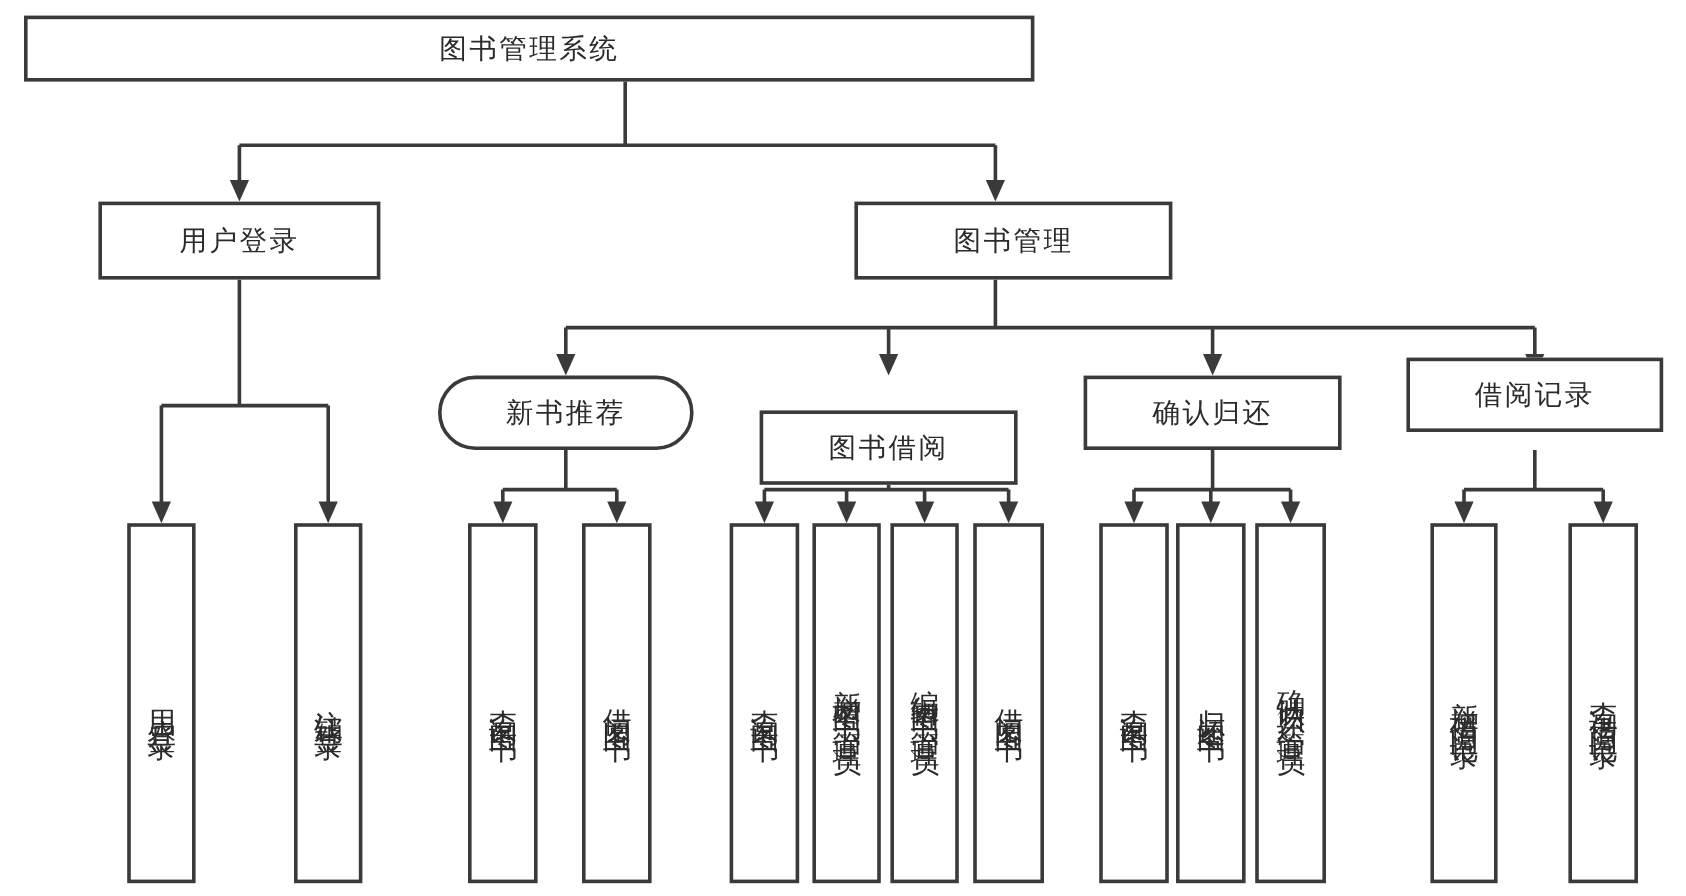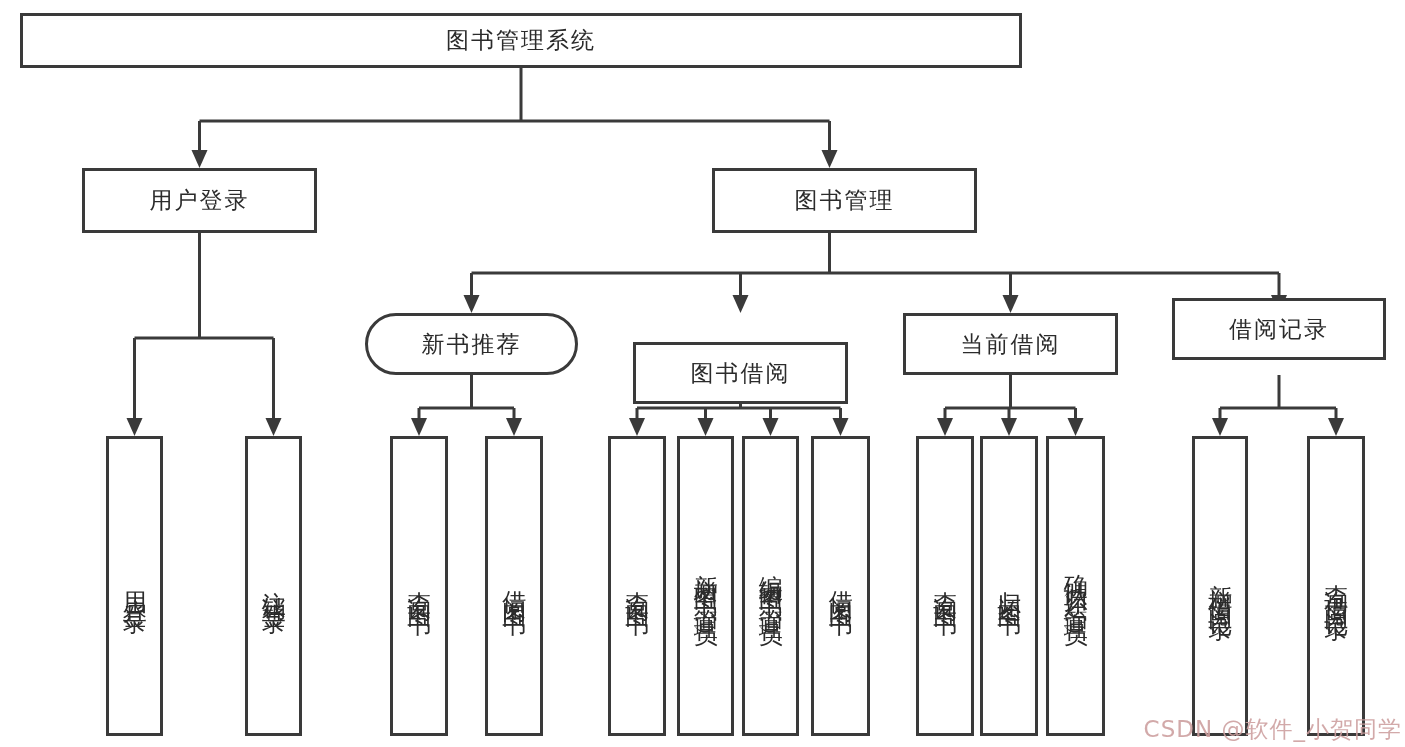--- a/index.html
+++ b/index.html
@@ -16,21 +16,21 @@
     border:3px solid #3a3a3a; background:#ffffff;
     display:flex; align-items:center; justify-content:center;
     color:#2b2b2b;
   }
   .h-label { font-size:23px; letter-spacing:2px; white-space:nowrap; }
   .v-box .v-label {
     writing-mode:vertical-rl; text-orientation:mixed;
     font-size:24px; letter-spacing:7px; line-height:1.1; white-space:nowrap;
   }
   
-  #n-root            { left:20px;  top:13px;  width:1002px; height:55px; }
+  #n-root            { left:20px;  top:13px;  width:842px; height:55px; }
   #n-user-login      { left:82px;  top:168px; width:235px;  height:65px; }
   #n-book-mgmt       { left:712px; top:168px; width:265px;  height:65px; }
   #n-new-book-rec    { left:365px; top:313px; width:213px;  height:62px;border-radius:31px; }
   #n-book-borrow     { left:633px; top:313px; width:215px;  height:62px;margin-top:29px; }
   #n-current-borrow  { left:903px; top:313px; width:215px;  height:62px; }
   #n-borrow-records  { left:1172px;top:298px; width:214px;  height:62px; }
   .leaf { top:436px; height:300px; }
   #n-leaf-user-login { left:106px;  width:57px; }
   #n-leaf-logout     { left:245px;  width:57px; }
   #n-leaf-rec-query  { left:390px;  width:58px; }
@@ -102,21 +102,21 @@
     <span class="h-label">图书管理</span>
   </div>
 
   <div class="box" id="n-new-book-rec">
     <span class="h-label">新书推荐</span>
   </div>
   <div class="box" id="n-book-borrow">
     <span class="h-label">图书借阅</span>
   </div>
   <div class="box" id="n-current-borrow">
-    <span class="h-label">当前借阅</span>
+    <span class="h-label">确认归还</span>
   </div>
   <div class="box" id="n-borrow-records">
     <span class="h-label">借阅记录</span>
   </div>
 
   <div class="box v-box leaf" id="n-leaf-user-login">
     <span class="v-label">用户登录</span>
   </div>
   <div class="box v-box leaf" id="n-leaf-logout">
     <span class="v-label">注销登录</span>
@@ -148,15 +148,14 @@
   <div class="box v-box leaf" id="n-leaf-cb-confirm">
     <span class="v-label">确认归还（管理员）</span>
   </div>
   <div class="box v-box leaf" id="n-leaf-br-add">
     <span class="v-label">新增借阅记录</span>
   </div>
   <div class="box v-box leaf" id="n-leaf-br-query">
     <span class="v-label">查询借阅记录</span>
   </div>
 
-  <div class="watermark">CSDN @软件_小贺同学</div>
 
 </div>
 
 </body></html>

